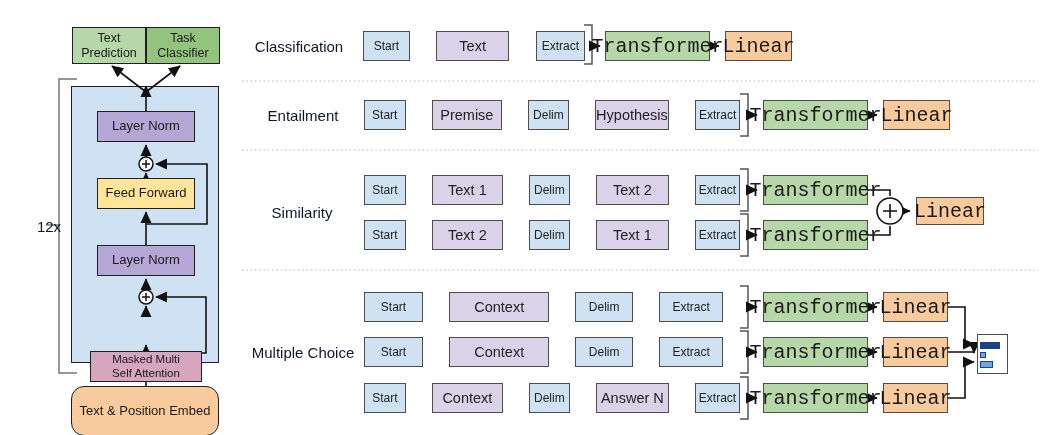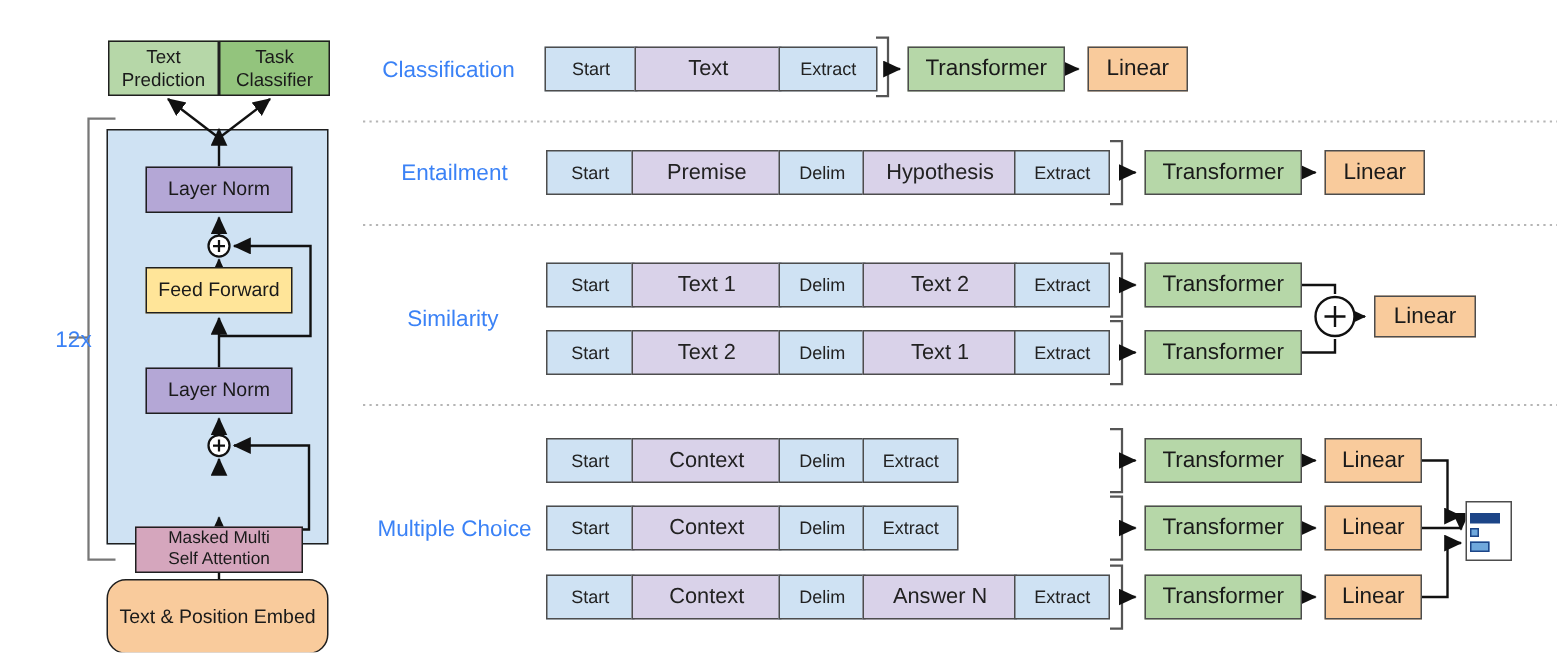--- a/index.html
+++ b/index.html
@@ -9,28 +9,28 @@
   .box{position:absolute;display:flex;align-items:center;justify-content:center;
        box-sizing:border-box;text-align:center;z-index:2;white-space:pre-line;line-height:1.15;}
   .under{z-index:0;}
   .bdark{border:1.8px solid #1f1f1f;}
   .bgray{border:1.6px solid #4d4d4d;}
   .blue{background:#cfe2f3;} .lav{background:#d9d2e9;}
   .grn1{background:#b6d7a8;} .grn2{background:#93c47d;}
   .pur{background:#b4a7d6;} .yel{background:#ffe599;}
   .pnk{background:#d5a6bd;} .org{background:#f9cb9c;}
   .white{background:#fff;}
-  .strip{position:absolute;display:flex;z-index:2;box-sizing:border-box;}
+  .strip{position:absolute;display:flex;z-index:2;box-sizing:border-box;gap:28px;}
   .cell{display:flex;align-items:center;justify-content:center;box-sizing:border-box;
         border:1.6px solid #4d4d4d;height:100%;background:#cfe2f3;color:#222;}
   .cell.lav{background:#d9d2e9;}
   .cell + .cell{margin-left:-1.6px;}
   .f11{font-size:11.5px;} .f12{font-size:12px;} .f125{font-size:12.5px;}
-  .f13{font-size:13px;} .f14{font-size:14.5px;} .f15{font-size:15px;}
-  .rowlabel{position:absolute;z-index:2;font-size:15px;text-align:center;color:#3b82f6;}
+  .f13{font-size:13px;} .f14{font-size:14.5px;} .f15{font-size:20px;font-family:Liberation Mono, monospace;}
+  .rowlabel{position:absolute;z-index:2;font-size:15px;text-align:center;color:#0f172a;}
   .bar{position:absolute;z-index:3;box-sizing:border-box;}
 </style>
 </head>
 <body>
 
 <div class="canvas">
 
   <div class="box under bdark blue" style="left:71px;top:86px;width:148px;height:277px;"></div>
 
   <svg class="wires" width="1040" height="435" viewBox="0 0 1040 435">

